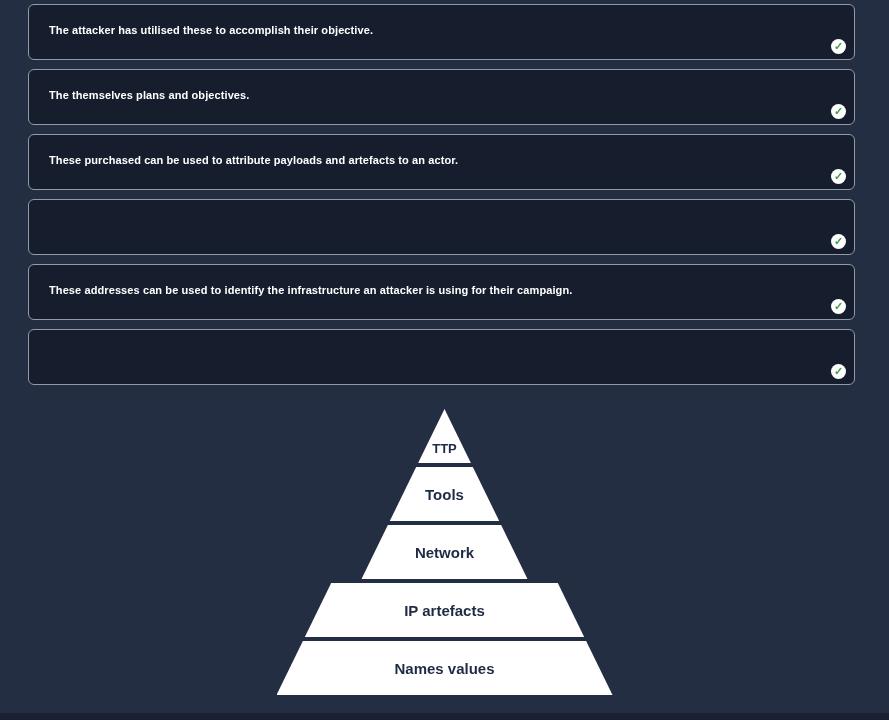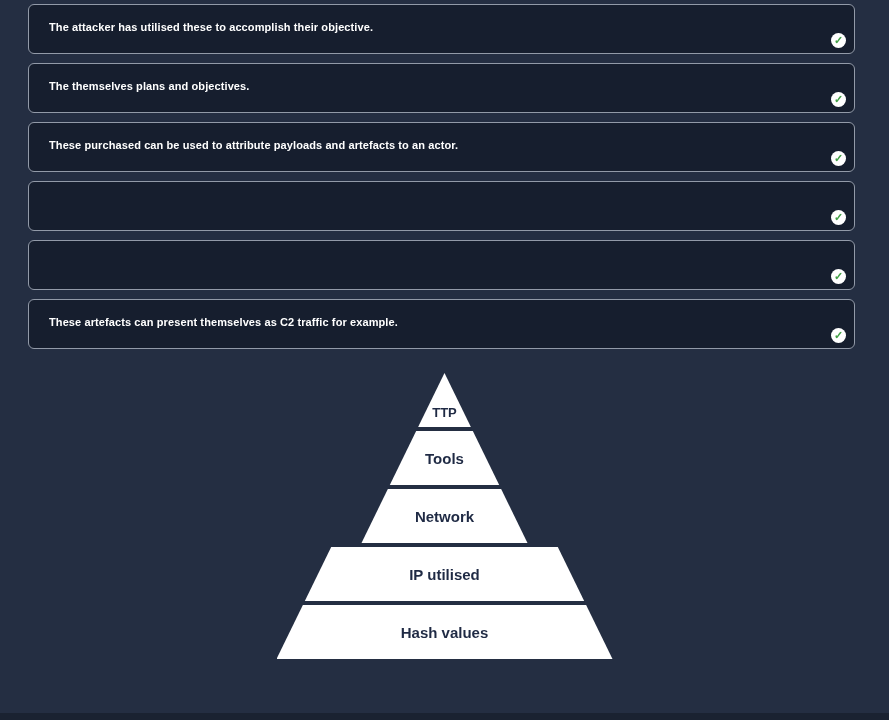--- a/index.html
+++ b/index.html
@@ -8,21 +8,21 @@
     overflow: hidden;
     background: #242e42;
     font-family: "Liberation Sans", sans-serif;
   }
   .page { position: relative; width: 889px; height: 720px; background: #242e42; }
 
   
   .cards { padding: 4px 34px 0 28px; }
   .card {
     position: relative;
-    height: 50px;
+    height: 56px;
     margin-bottom: 9px;
     background: #161e2e;
     border: 1px solid #929aa8;
     border-radius: 6px;
     display: flex;
     align-items: center;
     padding: 0 42px 0 20px;
     cursor: pointer;
   }
   .card-text {
@@ -102,33 +102,33 @@
     <div class="card">
       <span class="card-text">These purchased can be used to attribute payloads and artefacts to an actor.</span>
       <span class="check-badge">✓</span>
     </div>
 
     <div class="card">
       <span class="check-badge">✓</span>
     </div>
 
     <div class="card">
+      <span class="card-text">These addresses can be used to identify the infrastructure an attacker is using for their campaign.</span>
       <span class="check-badge">✓</span>
     </div>
 
     <div class="card">
-      <span class="card-text">These artefacts can present themselves as C2 traffic for example.</span>
       <span class="check-badge">✓</span>
     </div>
 
   </div>
 
   <div class="pyramid">
     <div class="level level-0">TTP</div>
     <div class="level level-1">Tools</div>
     <div class="level level-2">Network</div>
-    <div class="level level-4">IP utilised</div>
-    <div class="level level-5">Hash values</div>
+    <div class="level level-4">IP artefacts</div>
+    <div class="level level-5">Names values</div>
   </div>
 
   <div class="footer-bar"></div>
 
 </div>
 
 </body></html>

